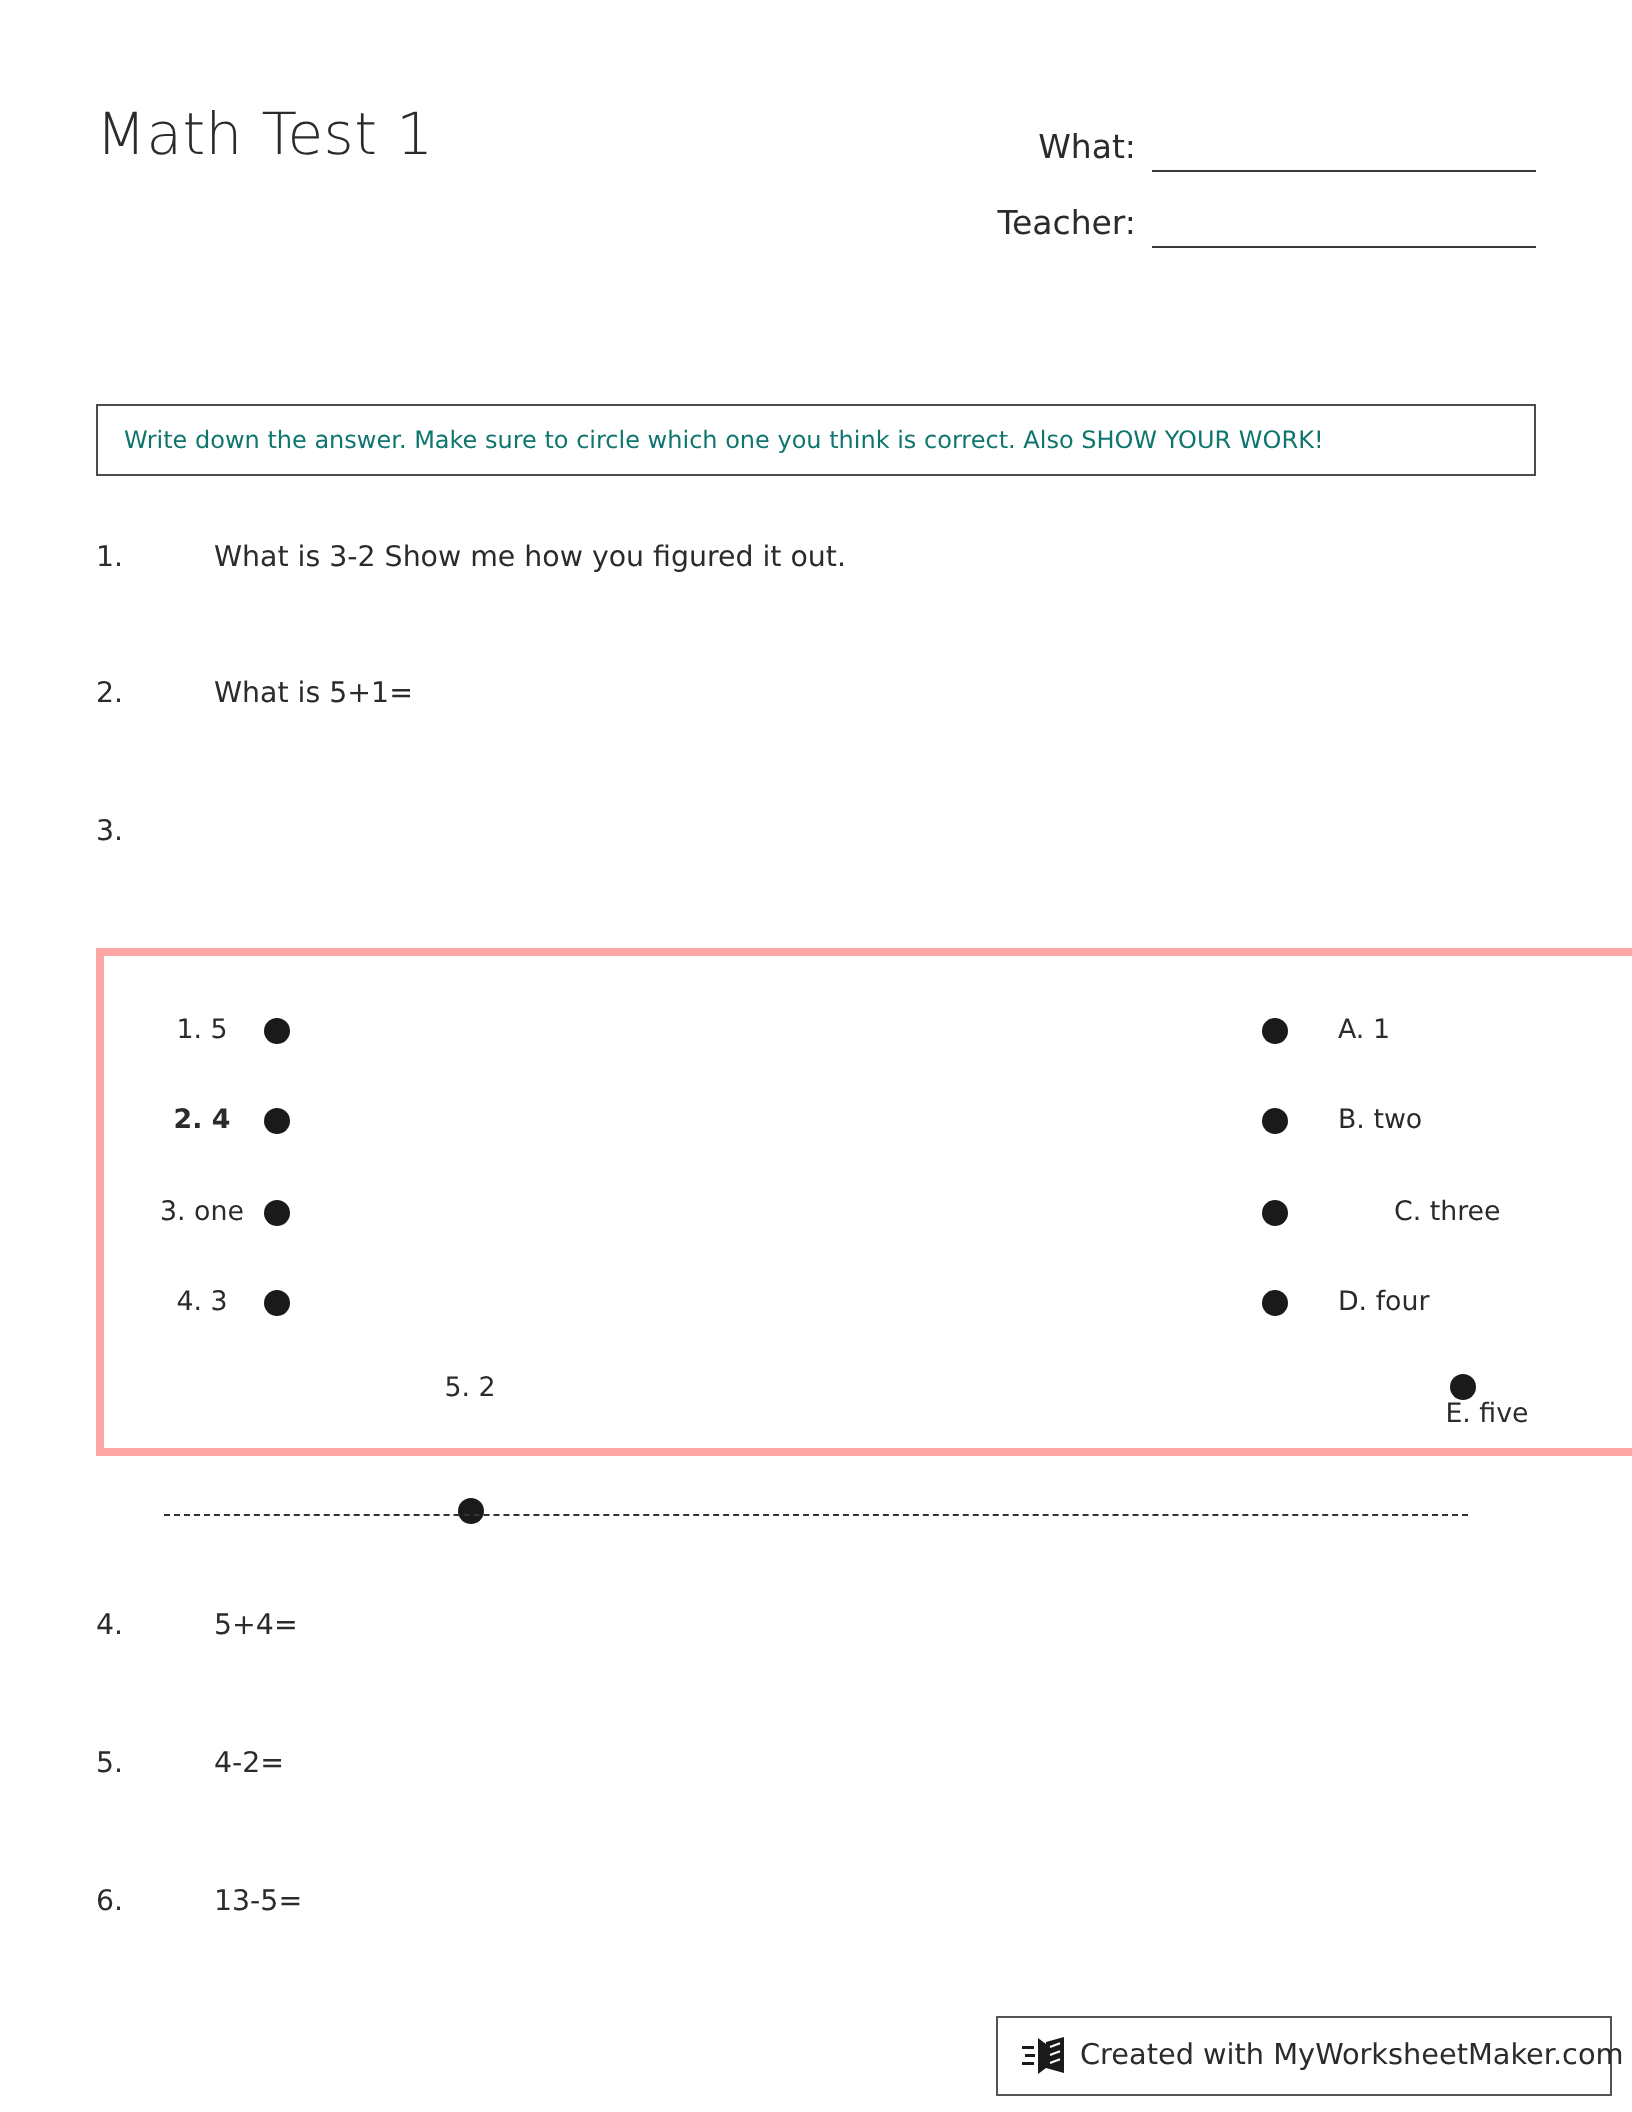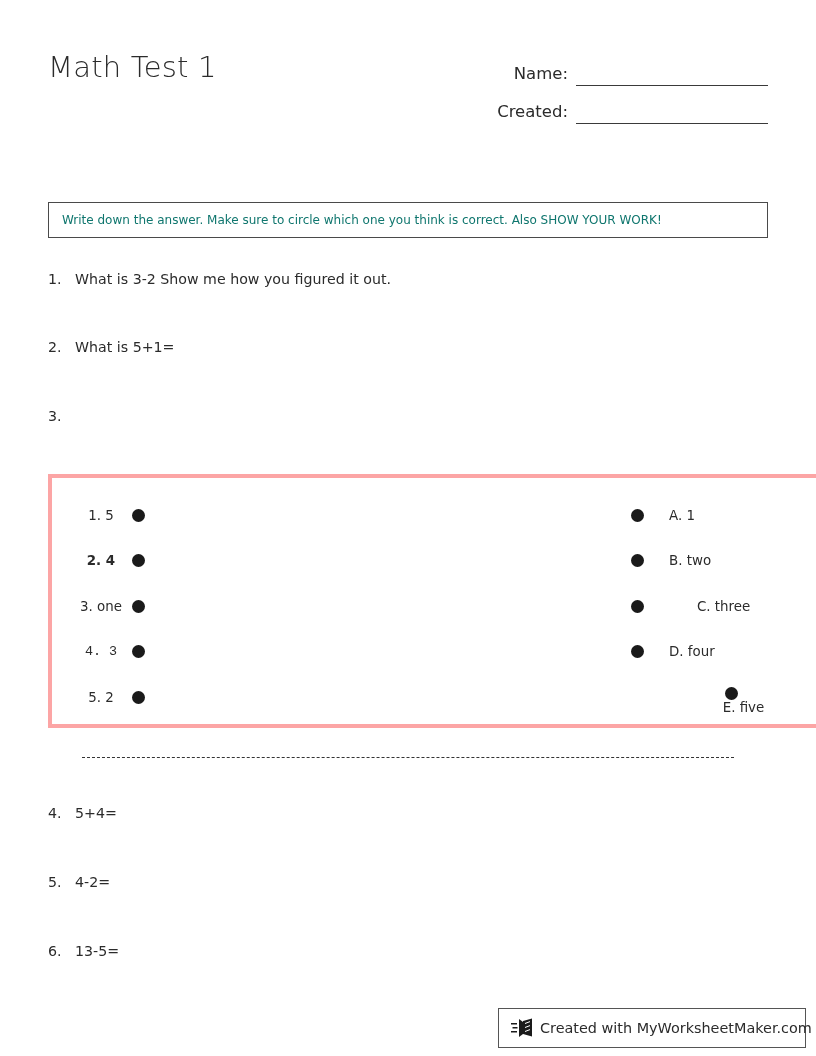--- a/index.html
+++ b/index.html
@@ -97,20 +97,21 @@
     color: #2b2b2b;
     white-space: nowrap;
   }
   .q-num {
     width: 27px;
     flex: 0 0 27px;
     font-size: 14.2px;
   }
   .q-text {
     font-size: 14.2px;
+    margin-left: 32px;
   }
 
   
   .matching-box {
     position: absolute;
     left: 48px;
     top: 474px;
     width: 799px;
     height: 254px;
     border: 4px solid #fca5a5;
@@ -206,25 +207,25 @@
 </head>
 <body>
 
 <div class="page">
 
   <div class="header">
     <div class="worksheet-title">Math Test 1</div>
 
     <div class="fields">
       <div class="field-row">
-        <span class="field-label">Name:</span>
+        <span class="field-label">What:</span>
         <span class="field-line"></span>
       </div>
       <div class="field-row">
-        <span class="field-label">Created:</span>
+        <span class="field-label">Teacher:</span>
         <span class="field-line"></span>
       </div>
     </div>
   </div>
 
   <div class="instruction-box">
     <span class="instruction-text">Write down the answer. Make sure to circle which one you think is correct. Also SHOW YOUR WORK!</span>
   </div>
 
   <div class="question" style="top:271px;">
@@ -248,25 +249,25 @@
         <span class="dot"></span>
       </div>
       <div class="match-row match-row-left" style="top:72px;font-weight:bold;">
         <span class="match-label match-label-left">2. 4</span>
         <span class="dot"></span>
       </div>
       <div class="match-row match-row-left" style="top:118px;">
         <span class="match-label match-label-left">3. one</span>
         <span class="dot"></span>
       </div>
-      <div class="match-row match-row-left" style="top:163px;font-family:Liberation Mono, monospace;">
+      <div class="match-row match-row-left" style="top:163px;">
         <span class="match-label match-label-left">4. 3</span>
         <span class="dot"></span>
       </div>
-      <div class="match-row match-row-left" style="top:209px;">
+      <div class="match-row match-row-left" style="top:209px;flex-direction:column;">
         <span class="match-label match-label-left">5. 2</span>
         <span class="dot"></span>
       </div>
     </div>
 
     <div class="match-col-right">
       <div class="match-row match-row-right" style="top:27px;">
         <span class="dot"></span>
         <span class="match-label match-label-right">A. 1</span>
       </div>

